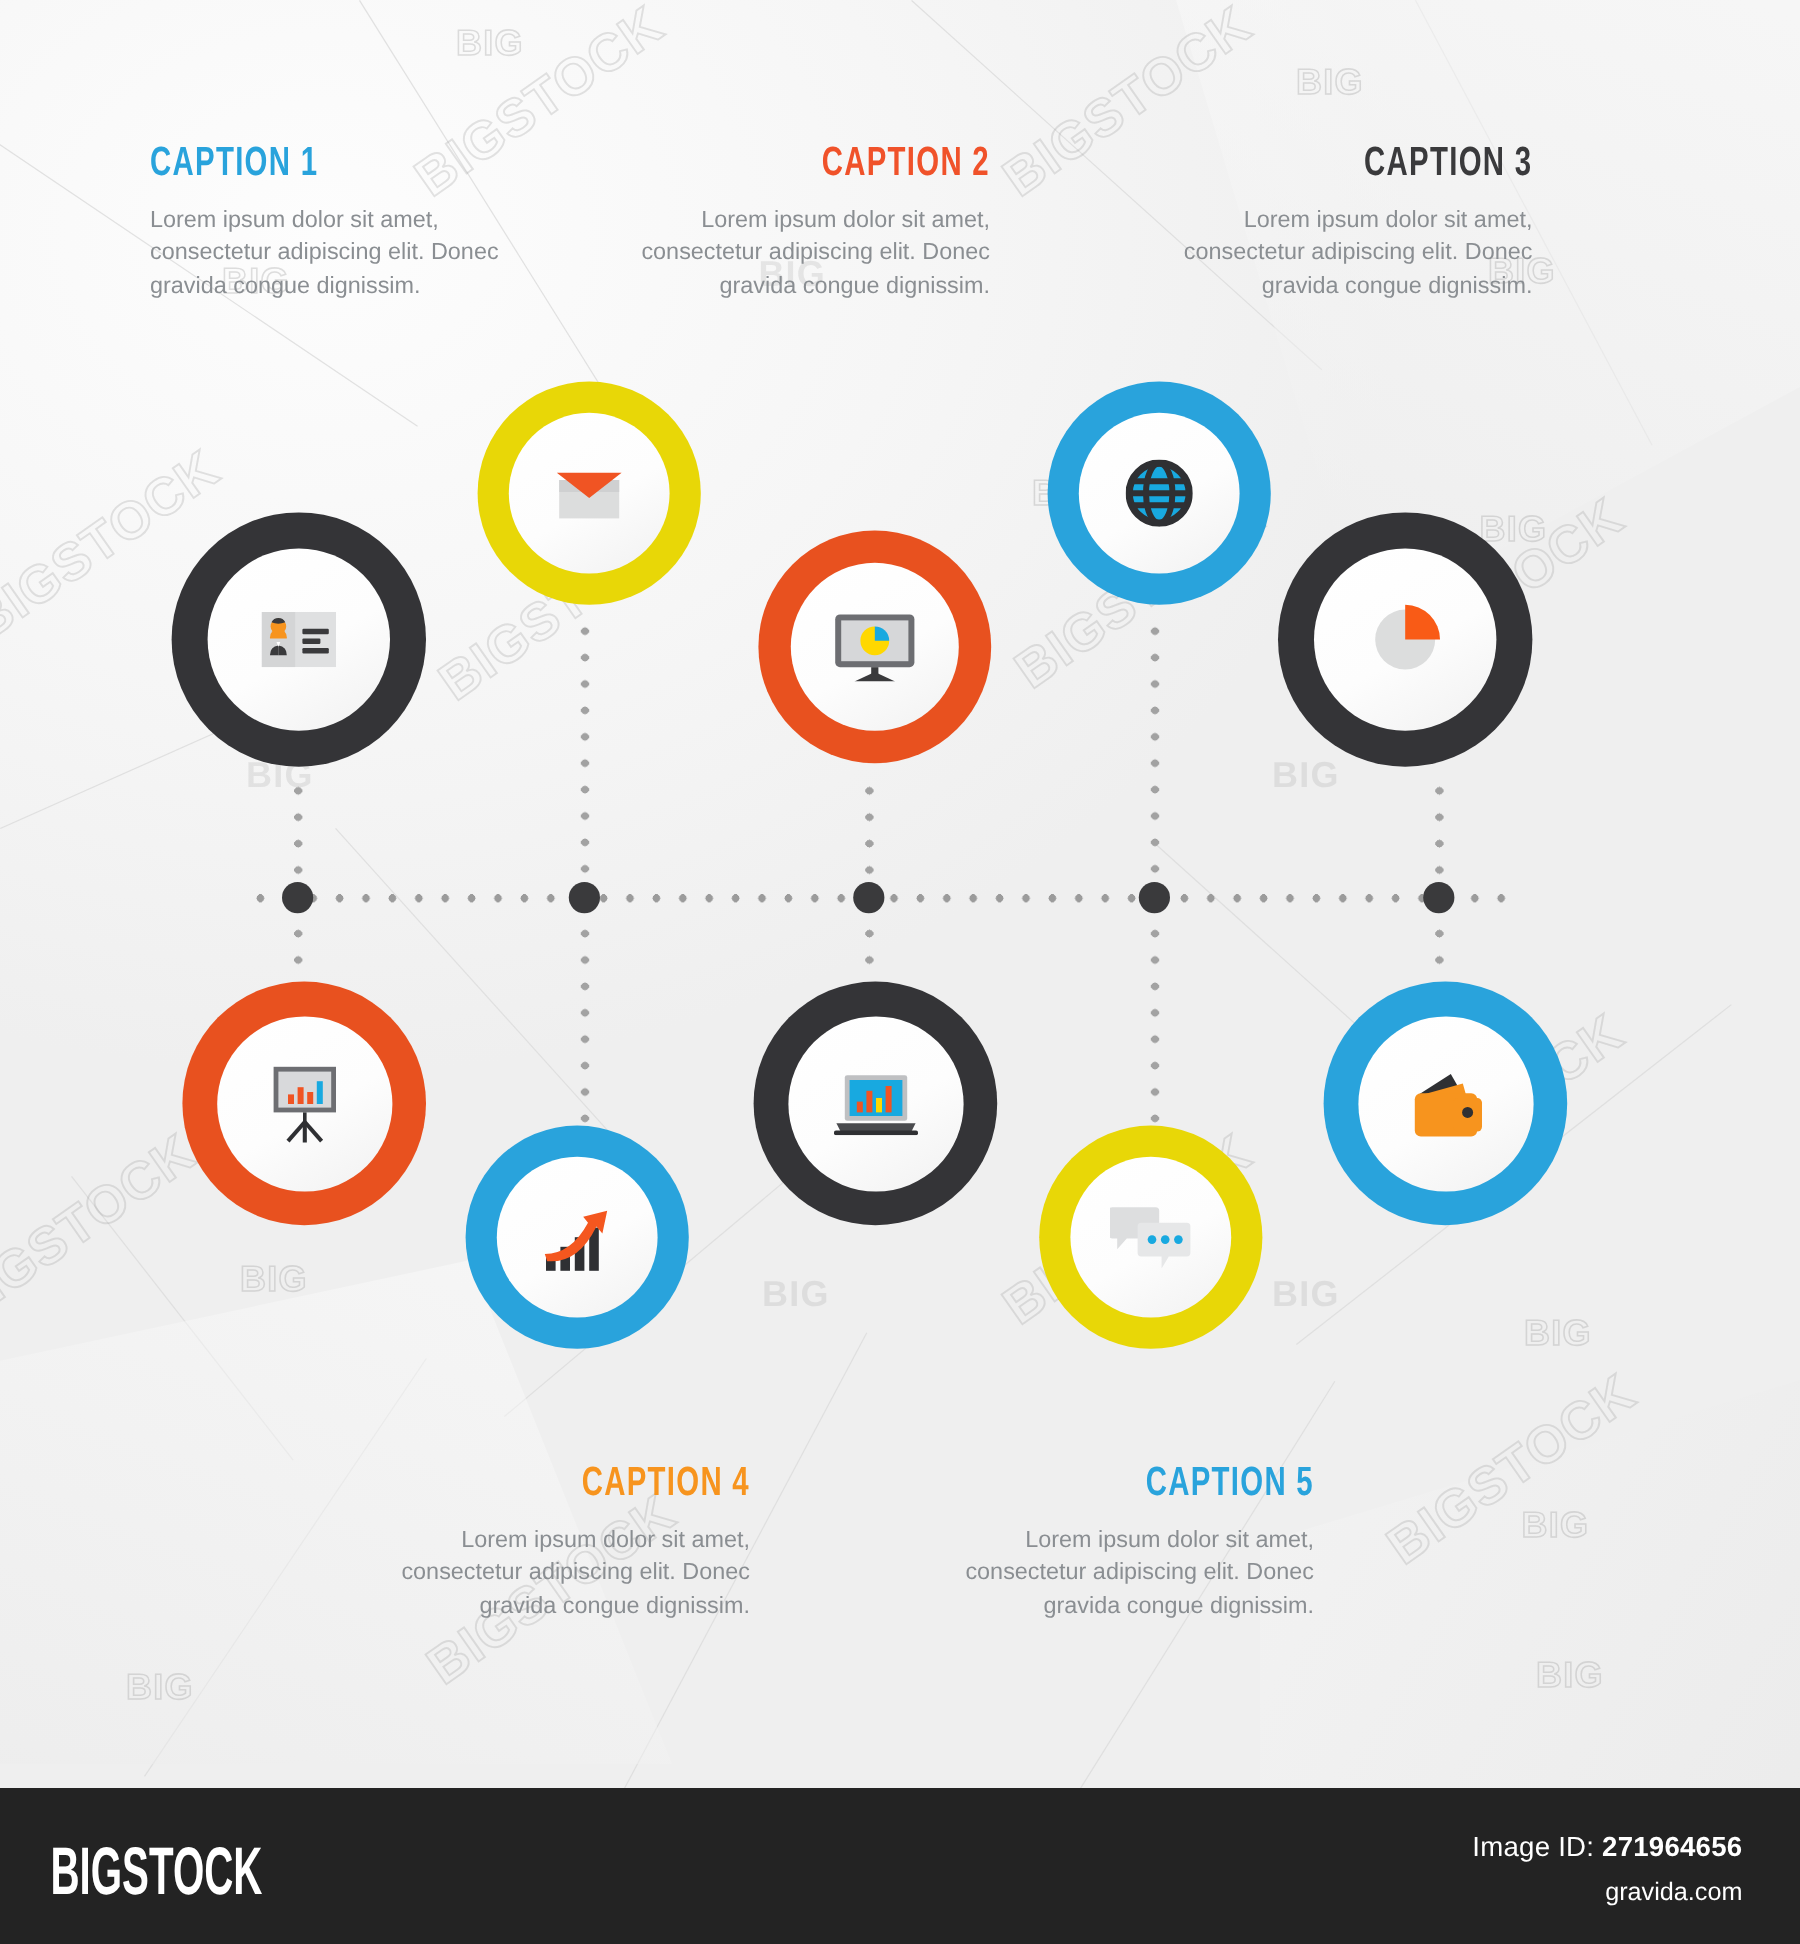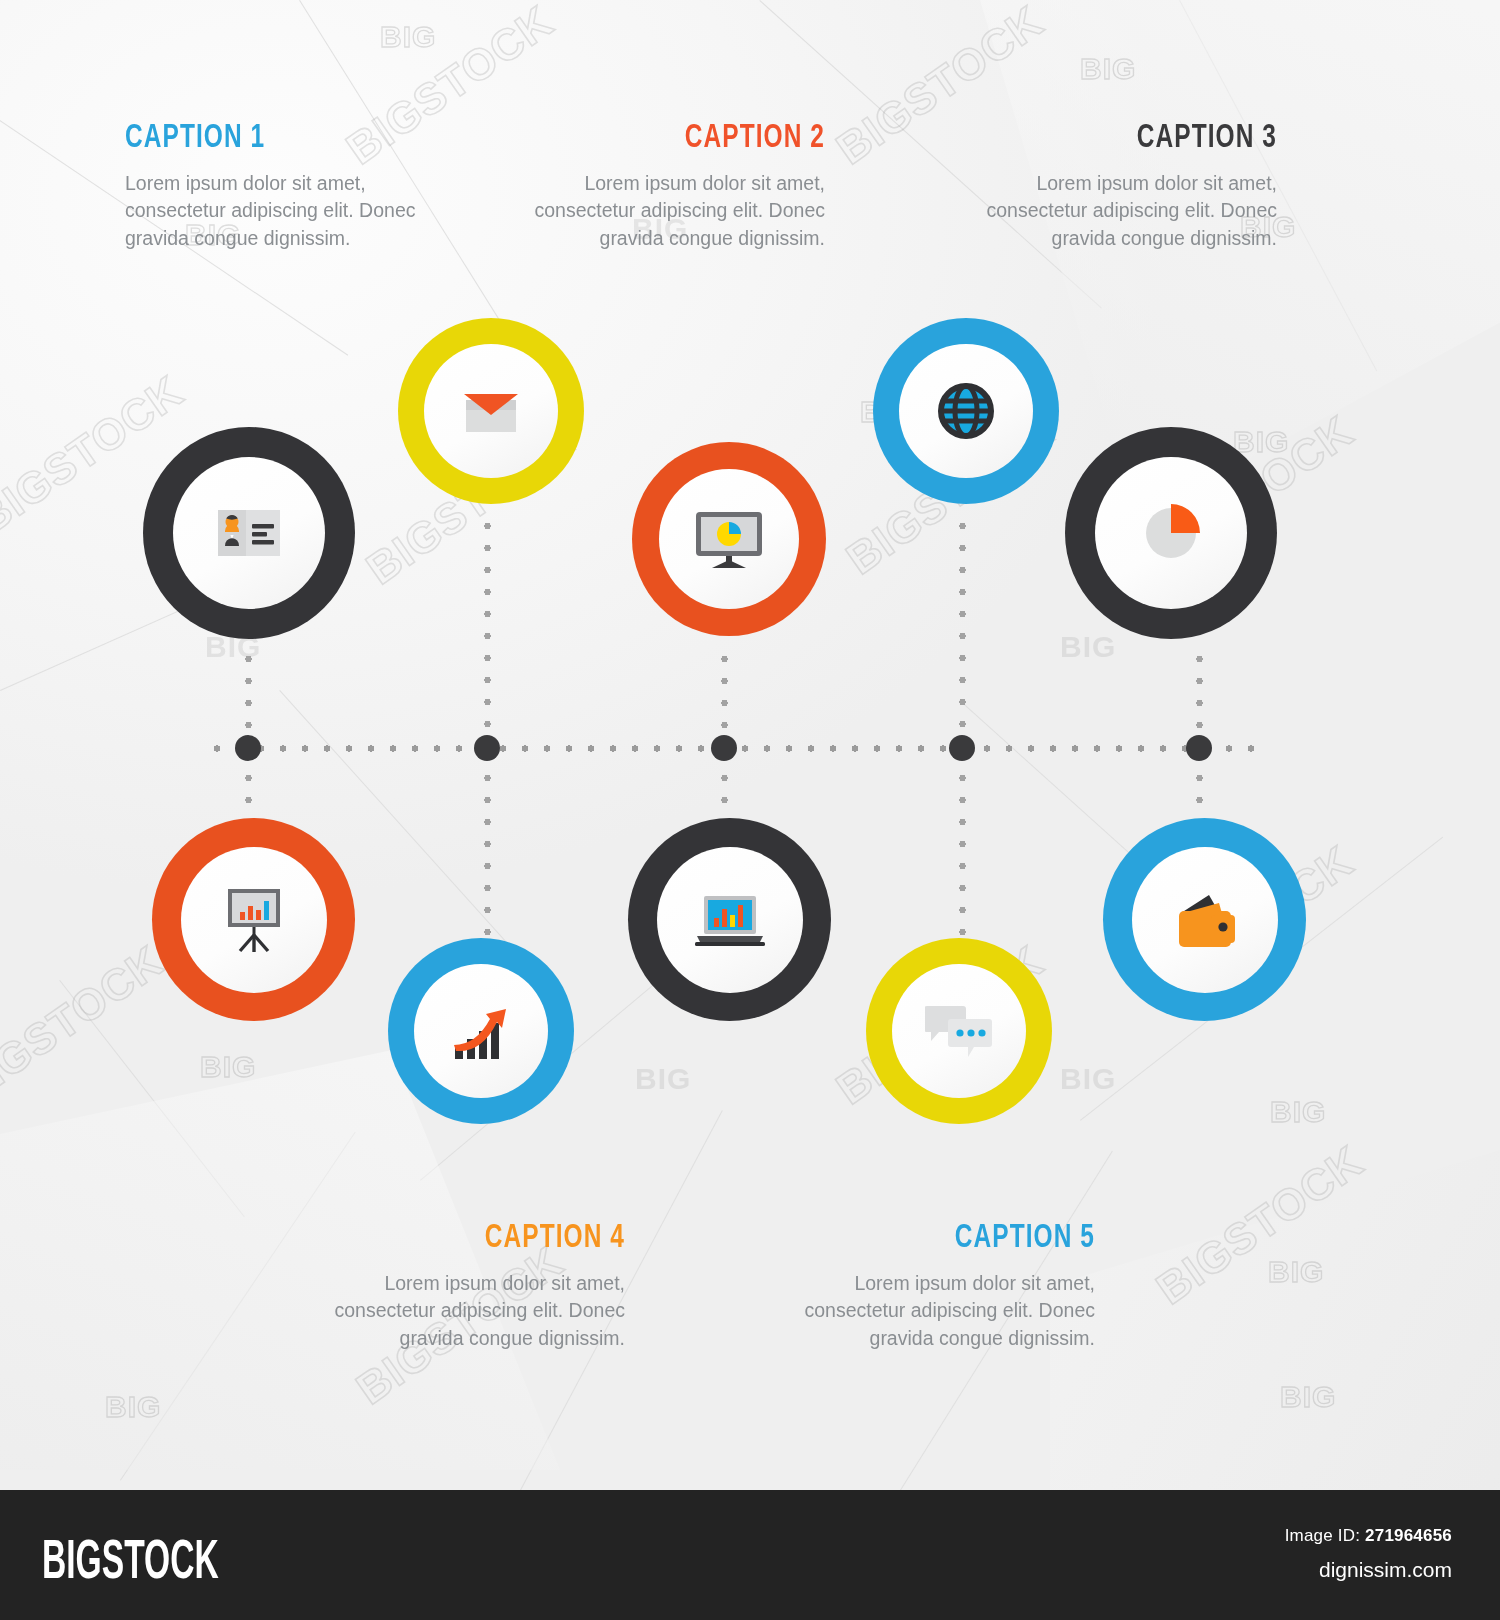--- a/index.html
+++ b/index.html
@@ -154,21 +154,21 @@
     transform-origin: left center;
     white-space: nowrap;
   }
   #foot-right {
     position: absolute;
     right: 48px; top: 36px;
     text-align: right;
     color: #ffffff;
     font-family: "Liberation Sans Narrow", "Liberation Sans", sans-serif;
   }
-  #foot-right .idline { font-size: 17px; letter-spacing: .2px; text-align: center; }
+  #foot-right .idline { font-size: 23px; letter-spacing: .2px; text-align: center; }
   #foot-right .idline b { font-weight: 700; }
   #foot-right .site { font-size: 21px; margin-top: 12px; }
 </style>
 </head>
 <body>
 
 <div id="stage">
 
   <div class="bg-base"></div>
 
@@ -393,17 +393,17 @@
     </div>
   </div>
 
   <div id="footer">
     <div id="logo">BIGSTOCK</div>
     <div id="foot-right">
       <div class="idline">
         <span>Image ID:</span>
         <b>271964656</b>
       </div>
-      <div class="site">dignissim.com</div>
+      <div class="site">gravida.com</div>
     </div>
   </div>
 
 </div>
 
 </body></html>

